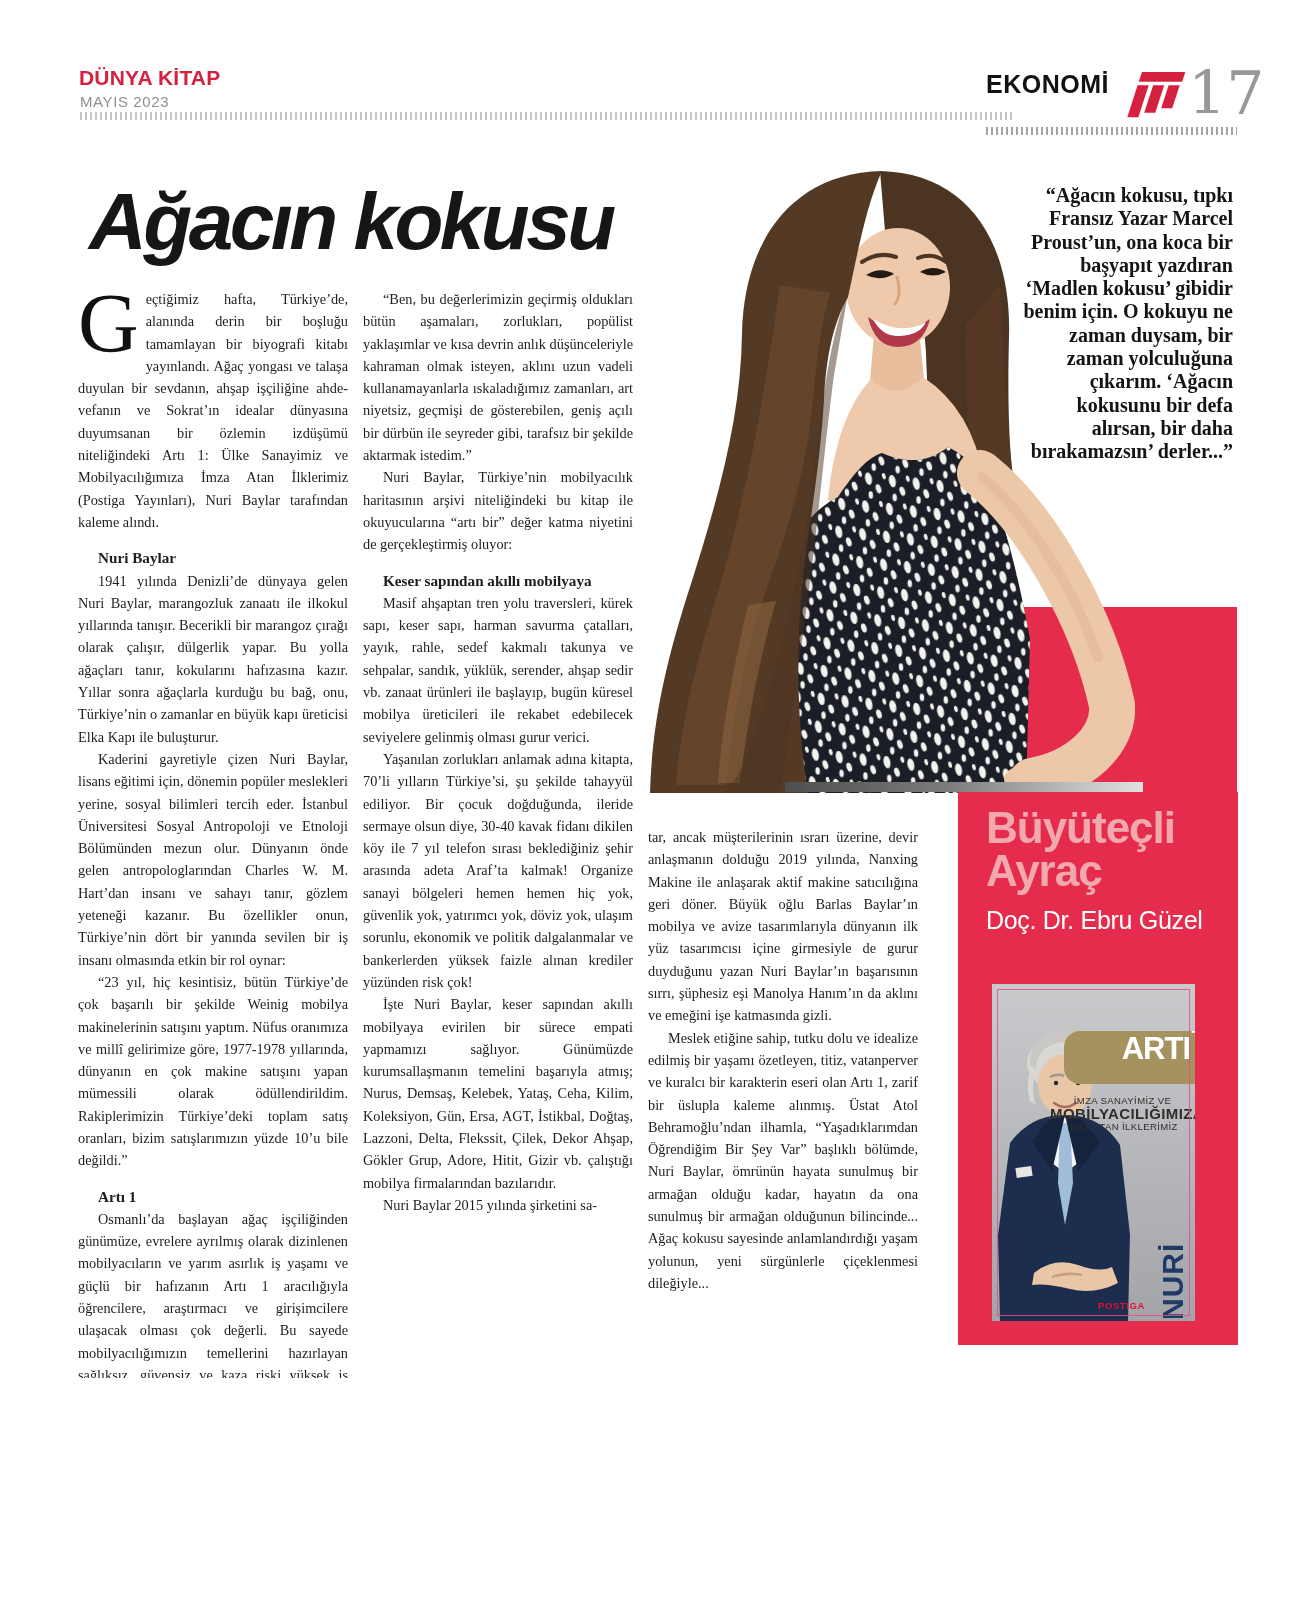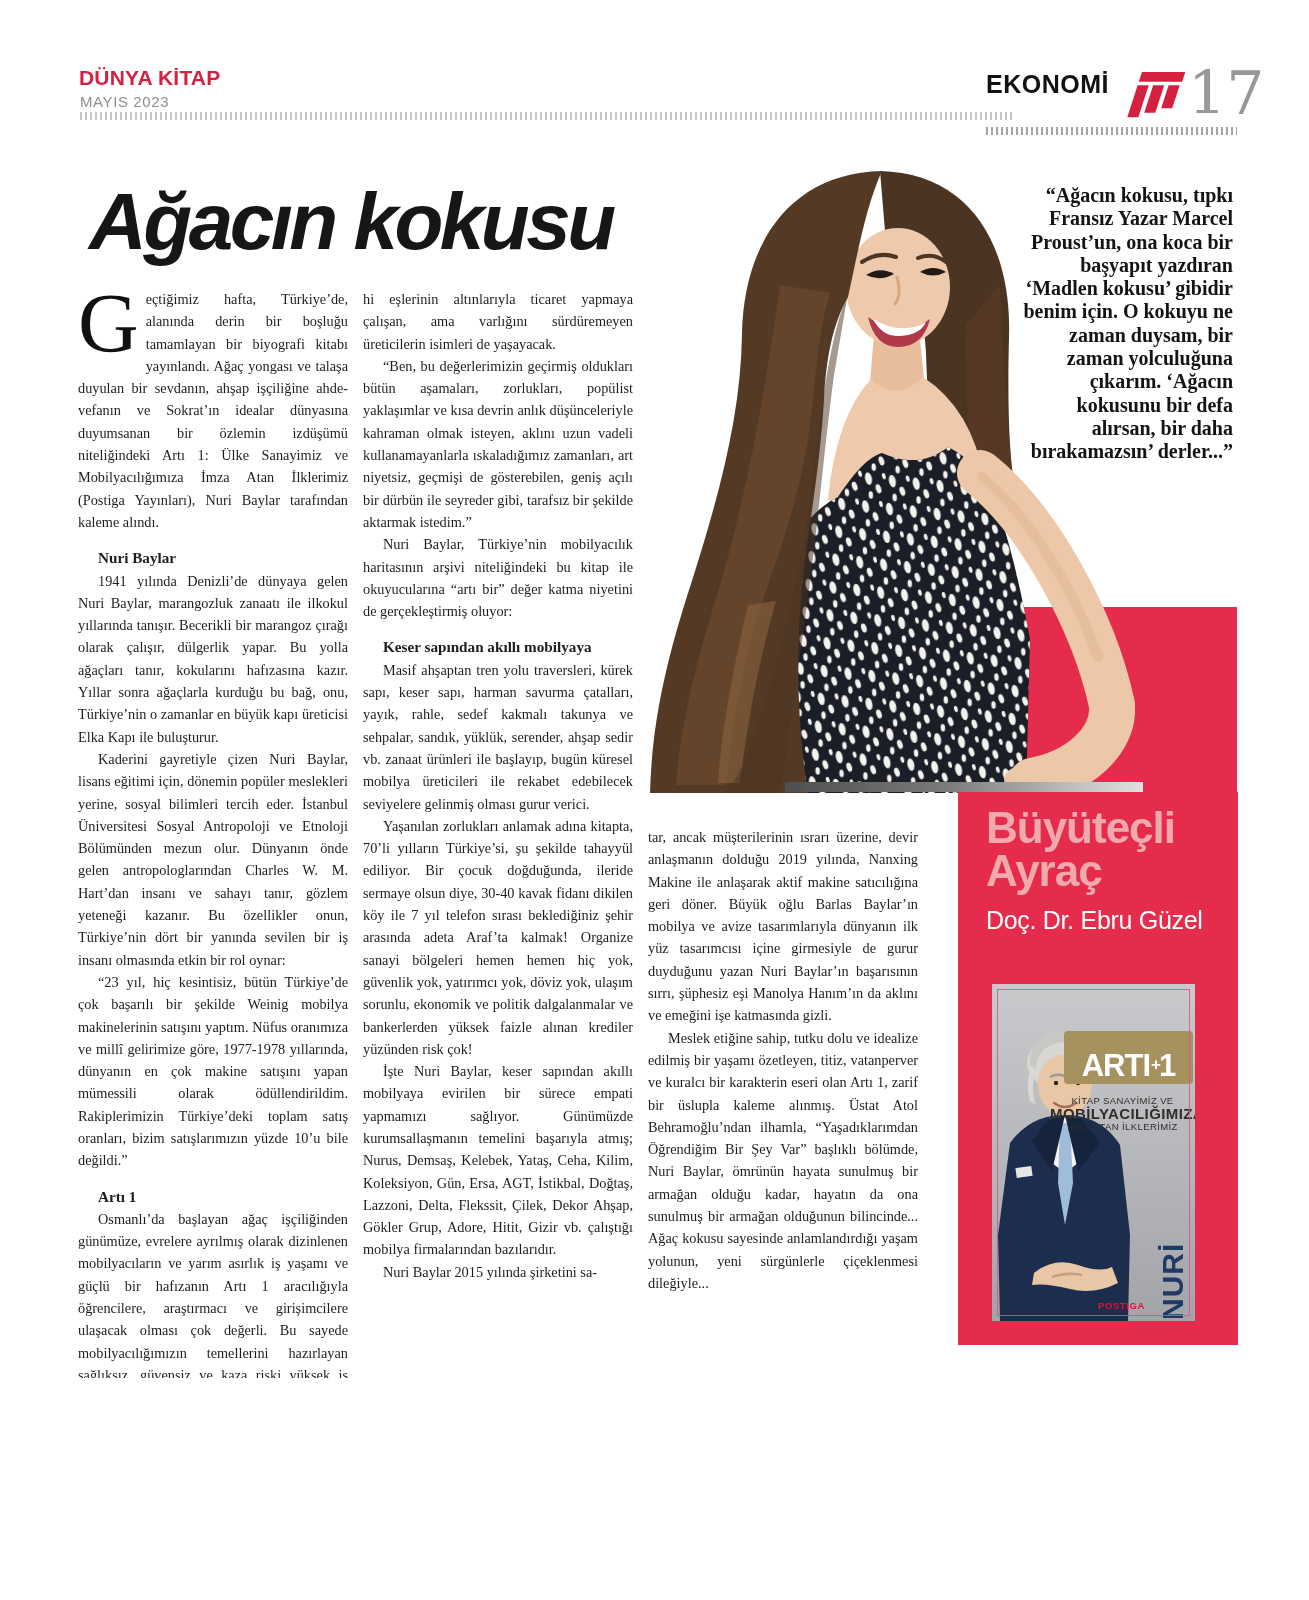--- a/index.html
+++ b/index.html
@@ -48,23 +48,23 @@
   
   .panel{position:absolute;left:958px;top:792px;width:280px;height:553px;background:#e62c4c;z-index:3;}
   .panel-title{position:absolute;left:28px;top:14px;font-size:44px;font-weight:bold;color:#f2a9ad;
                line-height:43px;letter-spacing:-1px;}
   .panel-author{position:absolute;left:28px;top:114px;font-size:25px;color:#ffffff;letter-spacing:-.3px;}
 
   
   .book{position:absolute;left:34px;top:192px;width:203px;height:337px;
         background:linear-gradient(180deg,#c9cacc 0%,#b4b6b9 55%,#a2a4a8 100%);overflow:hidden;}
   .book-frame{position:absolute;inset:5px;border:1px solid rgba(233,75,140,.85);z-index:9;}
-  .book-badge{position:absolute;left:72px;top:47px;width:129px;height:53px;background:#a5925e;border-radius:4px;
-              display:flex;align-items:flex-end;justify-content:center;z-index:5;
-              color:#fff;font-weight:bold;font-size:31px;letter-spacing:-1px;}
+  .book-badge{position:absolute;left:72px;top:47px;width:129px;height:53px;background:#a5925e;border-radius:16px;
+              display:flex;align-items:flex-start;justify-content:center;z-index:5;
+              color:#fff;font-weight:bold;font-size:31px;letter-spacing:-1px;padding-left:40px;}
   .book-badge .plus{font-size:17px;position:relative;top:-9px;margin:0 -1px 0 1px;}
   .book-subtitles{position:absolute;left:58px;top:110px;width:145px;text-align:center;color:#2f2e2c;
                   font-size:9.5px;line-height:13px;letter-spacing:.4px;z-index:5;}
   .book-subtitles .bold{font-weight:bold;font-size:15px;}
   .book-vauthor{position:absolute;left:164px;top:126px;height:210px;writing-mode:vertical-rl;
                 transform:rotate(180deg);font-size:30px;font-weight:bold;color:#1f3a66;letter-spacing:1px;z-index:5;}
   .book-publisher{position:absolute;left:106px;top:316px;font-size:9.5px;font-weight:bold;color:#e11038;
                   letter-spacing:.6px;z-index:5;}
   .book-photo{position:absolute;left:0;bottom:0;width:150px;height:300px;z-index:4;}
 </style>
@@ -96,21 +96,20 @@
     <p class="lead"><span class="dropcap">G</span><span>eçtiğimiz hafta, Türkiye’de, alanında derin bir boşluğu tamamlayan bir biyografi kitabı yayınlandı. Ağaç yongası ve talaşa duyulan bir sevdanın, ahşap işçiliğine ahde-vefanın ve Sokrat’ın idealar dünyasına duyumsanan bir özlemin izdüşümü niteliğindeki Artı 1: Ülke Sanayimiz ve Mobilyacılığımıza İmza Atan İlklerimiz (Postiga Yayınları), Nuri Baylar tarafından kaleme alındı.</span></p>
     <h3>Nuri Baylar</h3>
     <p>1941 yılında Denizli’de dünyaya gelen Nuri Baylar, marangozluk zanaatı ile ilkokul yıllarında tanışır. Becerikli bir marangoz çırağı olarak çalışır, dülgerlik yapar. Bu yolla ağaçları tanır, kokularını hafızasına kazır. Yıllar sonra ağaçlarla kurduğu bu bağ, onu, Türkiye’nin o zamanlar en büyük kapı üreticisi Elka Kapı ile buluşturur.</p>
     <p>Kaderini gayretiyle çizen Nuri Baylar, lisans eğitimi için, dönemin popüler meslekleri yerine, sosyal bilimleri tercih eder. İstanbul Üniversitesi Sosyal Antropoloji ve Etnoloji Bölümünden mezun olur. Dünyanın önde gelen antropologlarından Charles W. M. Hart’dan insanı ve sahayı tanır, gözlem yeteneği kazanır. Bu özellikler onun, Türkiye’nin dört bir yanında sevilen bir iş insanı olmasında etkin bir rol oynar:</p>
     <p>“23 yıl, hiç kesintisiz, bütün Türkiye’de çok başarılı bir şekilde Weinig mobilya makinelerinin satışını yaptım. Nüfus oranımıza ve millî gelirimize göre, 1977-1978 yıllarında, dünyanın en çok makine satışını yapan mümessili olarak ödüllendirildim. Rakiplerimizin Türkiye’deki toplam satış oranları, bizim satışlarımızın yüzde 10’u bile değildi.”</p>
     <h3>Artı 1</h3>
     <p>Osmanlı’da başlayan ağaç işçiliğinden günümüze, evrelere ayrılmış olarak dizinlenen mobilyacıların ve yarım asırlık iş yaşamı ve güçlü bir hafızanın Artı 1 aracılığıyla öğrencilere, araştırmacı ve girişimcilere ulaşacak olması çok değerli. Bu sayede mobilyacılığımızın temellerini hazırlayan sağlıksız, güvensiz ve kaza riski yüksek iş ortamlarında, borç, senet ve da-</p>
   </div>
 
   <div class="col" id="col2">
-    <p class="flow">hi eşlerinin altınlarıyla ticaret yapmaya çalışan, ama varlığını sürdüremeyen üreticilerin isimleri de yaşayacak.</p>
     <p>“Ben, bu değerlerimizin geçirmiş oldukları bütün aşamaları, zorlukları, popülist yaklaşımlar ve kısa devrin anlık düşünceleriyle kahraman olmak isteyen, aklını uzun vadeli kullanamayanlarla ıskaladığımız zamanları, art niyetsiz, geçmişi de gösterebilen, geniş açılı bir dürbün ile seyreder gibi, tarafsız bir şekilde aktarmak istedim.”</p>
     <p>Nuri Baylar, Türkiye’nin mobilyacılık haritasının arşivi niteliğindeki bu kitap ile okuyucularına “artı bir” değer katma niyetini de gerçekleştirmiş oluyor:</p>
     <h3>Keser sapından akıllı mobilyaya</h3>
     <p>Masif ahşaptan tren yolu traversleri, kürek sapı, keser sapı, harman savurma çatalları, yayık, rahle, sedef kakmalı takunya ve sehpalar, sandık, yüklük, serender, ahşap sedir vb. zanaat ürünleri ile başlayıp, bugün küresel mobilya üreticileri ile rekabet edebilecek seviyelere gelinmiş olması gurur verici.</p>
     <p>Yaşanılan zorlukları anlamak adına kitapta, 70’li yılların Türkiye’si, şu şekilde tahayyül ediliyor. Bir çocuk doğduğunda, ileride sermaye olsun diye, 30-40 kavak fidanı dikilen köy ile 7 yıl telefon sırası beklediğiniz şehir arasında adeta Araf’ta kalmak! Organize sanayi bölgeleri hemen hemen hiç yok, güvenlik yok, yatırımcı yok, döviz yok, ulaşım sorunlu, ekonomik ve politik dalgalanmalar ve bankerlerden yüksek faizle alınan krediler yüzünden risk çok!</p>
     <p>İşte Nuri Baylar, keser sapından akıllı mobilyaya evirilen bir sürece empati yapmamızı sağlıyor. Günümüzde kurumsallaşmanın temelini başarıyla atmış; Nurus, Demsaş, Kelebek, Yataş, Ceha, Kilim, Koleksiyon, Gün, Ersa, AGT, İstikbal, Doğtaş, Lazzoni, Delta, Flekssit, Çilek, Dekor Ahşap, Gökler Grup, Adore, Hitit, Gizir vb. çalıştığı mobilya firmalarından bazılarıdır.</p>
     <p>Nuri Baylar 2015 yılında şirketini sa-</p>
   </div>
 
   <div class="col" id="col3">
@@ -198,21 +197,21 @@
           <path fill="#e9c6a6" d="M42,252 q20,-16 44,-8 q22,8 34,2 l6,16 q-24,12 -48,6 q-24,-6 -38,-4 z"></path>
           <path fill="#dcb28e" d="M60,256 q16,-6 30,-2" stroke="#c79b77" stroke-width="2"></path>
         </svg>
       </div>
       <div class="book-badge">
         <span>ARTI</span>
           <span class="plus">+</span>
           <span>1</span>
       </div>
       <div class="book-subtitles">
-        <div>KİTAP SANAYİMİZ VE</div>
+        <div>İMZA SANAYİMİZ VE</div>
         <div class="bold">MOBİLYACILIĞIMIZA</div>
         <div>İMZA ATAN İLKLERİMİZ</div>
       </div>
       <div class="book-vauthor">NURİ BAYLAR</div>
       <div class="book-publisher">POSTIGA</div>
       <div class="book-frame"></div>
     </div>
   </div>
 
 </div>

